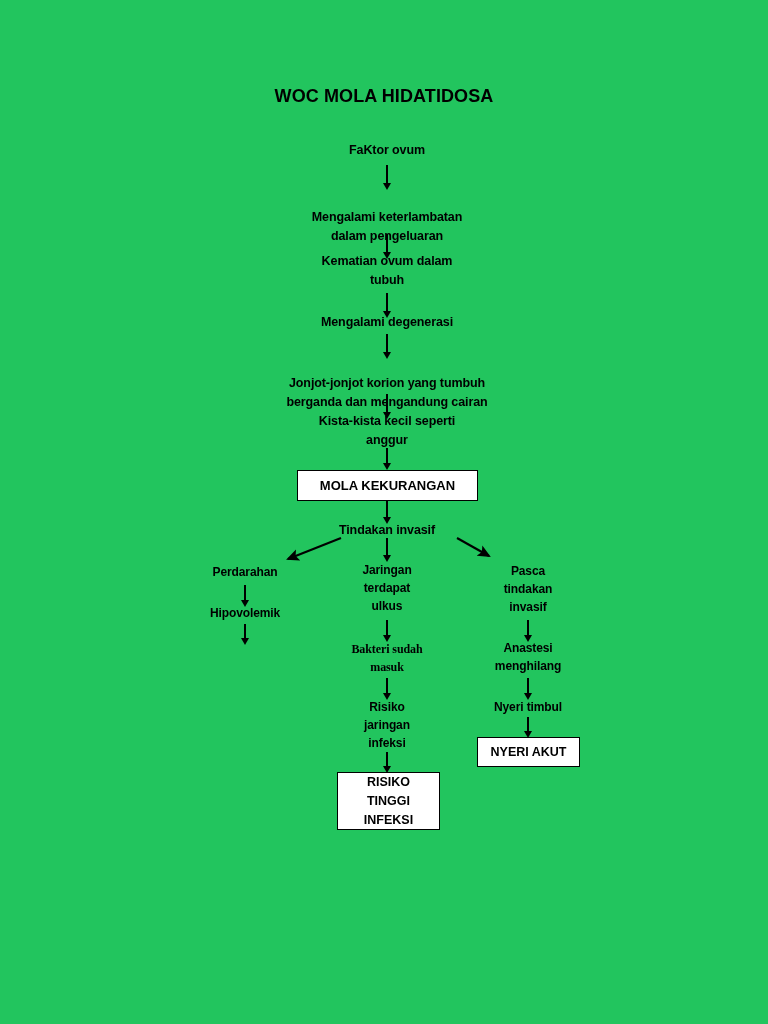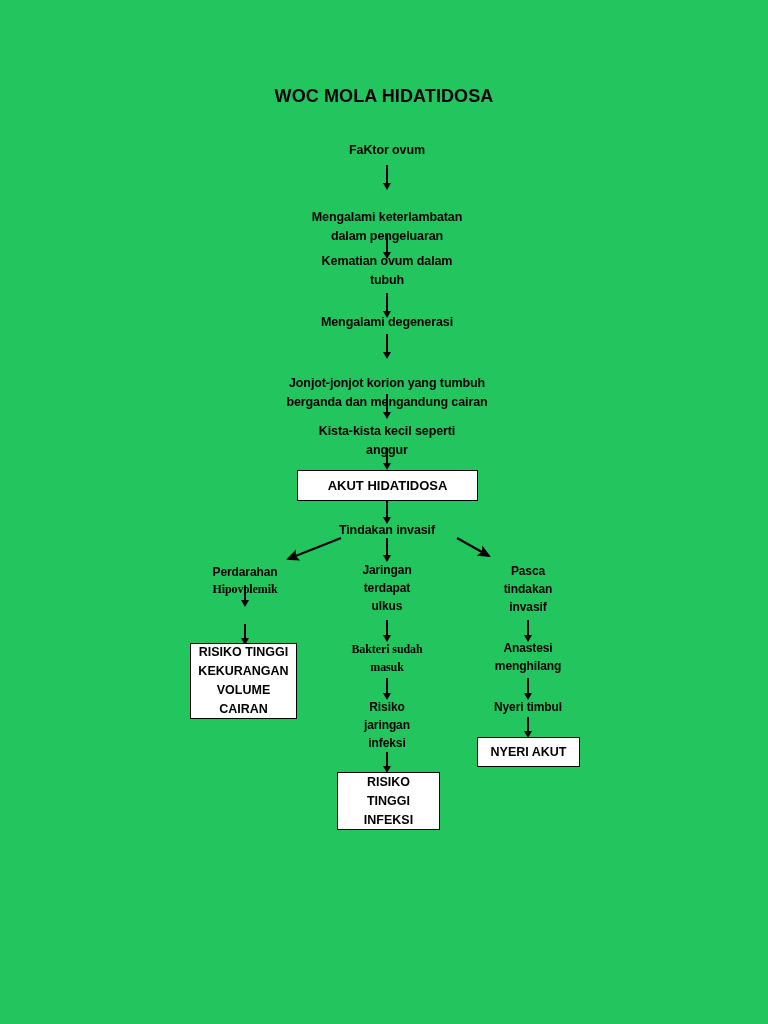--- a/index.html
+++ b/index.html
@@ -139,29 +139,29 @@
   </div>
 
   <div class="node" style="left:247px; top:354px; width:280px;margin-top:20px;">Jonjot-jonjot korion yang tumbuh
 berganda dan mengandung cairan</div>
 
   <div class="arrow-v" style="left:387px; top:394px; height:25px;">
     <span class="shaft" style="height:18px;"></span>
       <span class="head"></span>
   </div>
 
-  <div class="node" style="left:277px; top:422px; width:220px;">Kista-kista kecil seperti
+  <div class="node" style="left:277px; top:412px; width:220px;">Kista-kista kecil seperti
 anggur</div>
 
   <div class="arrow-v" style="left:387px; top:448px; height:22px;">
     <span class="shaft" style="height:15px;"></span>
       <span class="head"></span>
   </div>
 
-  <div class="box" style="left:297px; top:470px; width:181px; height:31px;">AKUT HIDATIDOSA</div>
+  <div class="box" style="left:297px; top:470px; width:181px; height:31px;">MOLA KEKURANGAN</div>
 
   <div class="arrow-v" style="left:387px; top:501px; height:23px;">
     <span class="shaft" style="height:16px;"></span>
       <span class="head"></span>
   </div>
 
   <div class="node" style="left:297px; top:521px; width:180px;">Tindakan invasif</div>
 
   <div class="arrow-v" style="left:387px; top:538px; height:24px;">
     <span class="shaft" style="height:17px;"></span>
@@ -178,31 +178,27 @@
     <line x1="457" y1="538" x2="489" y2="556" stroke="#000" stroke-width="2.1" marker-end="url(#ah)"></line>
   </svg>
 
   <div class="node small" style="left:175px; top:563px; width:140px;">Perdarahan</div>
 
   <div class="arrow-v" style="left:245px; top:585px; height:22px;">
     <span class="shaft" style="height:15px;"></span>
       <span class="head"></span>
   </div>
 
-  <div class="node small" style="left:175px; top:580px; width:140px;font-family:Liberation Serif, serif;">Hipovolemik</div>
+  <div class="node small" style="left:175px; top:604px; width:140px;">Hipovolemik</div>
 
   <div class="arrow-v" style="left:245px; top:624px; height:21px;">
     <span class="shaft" style="height:14px;"></span>
       <span class="head"></span>
   </div>
 
-  <div class="box" style="left:190px; top:643px; width:107px; height:76px; font-size:12.5px;">RISIKO TINGGI
-KEKURANGAN
-VOLUME
-CAIRAN</div>
 
   <div class="node small" style="left:327px; top:561px; width:120px;">Jaringan
 terdapat
 ulkus</div>
 
   <div class="arrow-v" style="left:387px; top:620px; height:22px;">
     <span class="shaft" style="height:15px;"></span>
       <span class="head"></span>
   </div>
 

